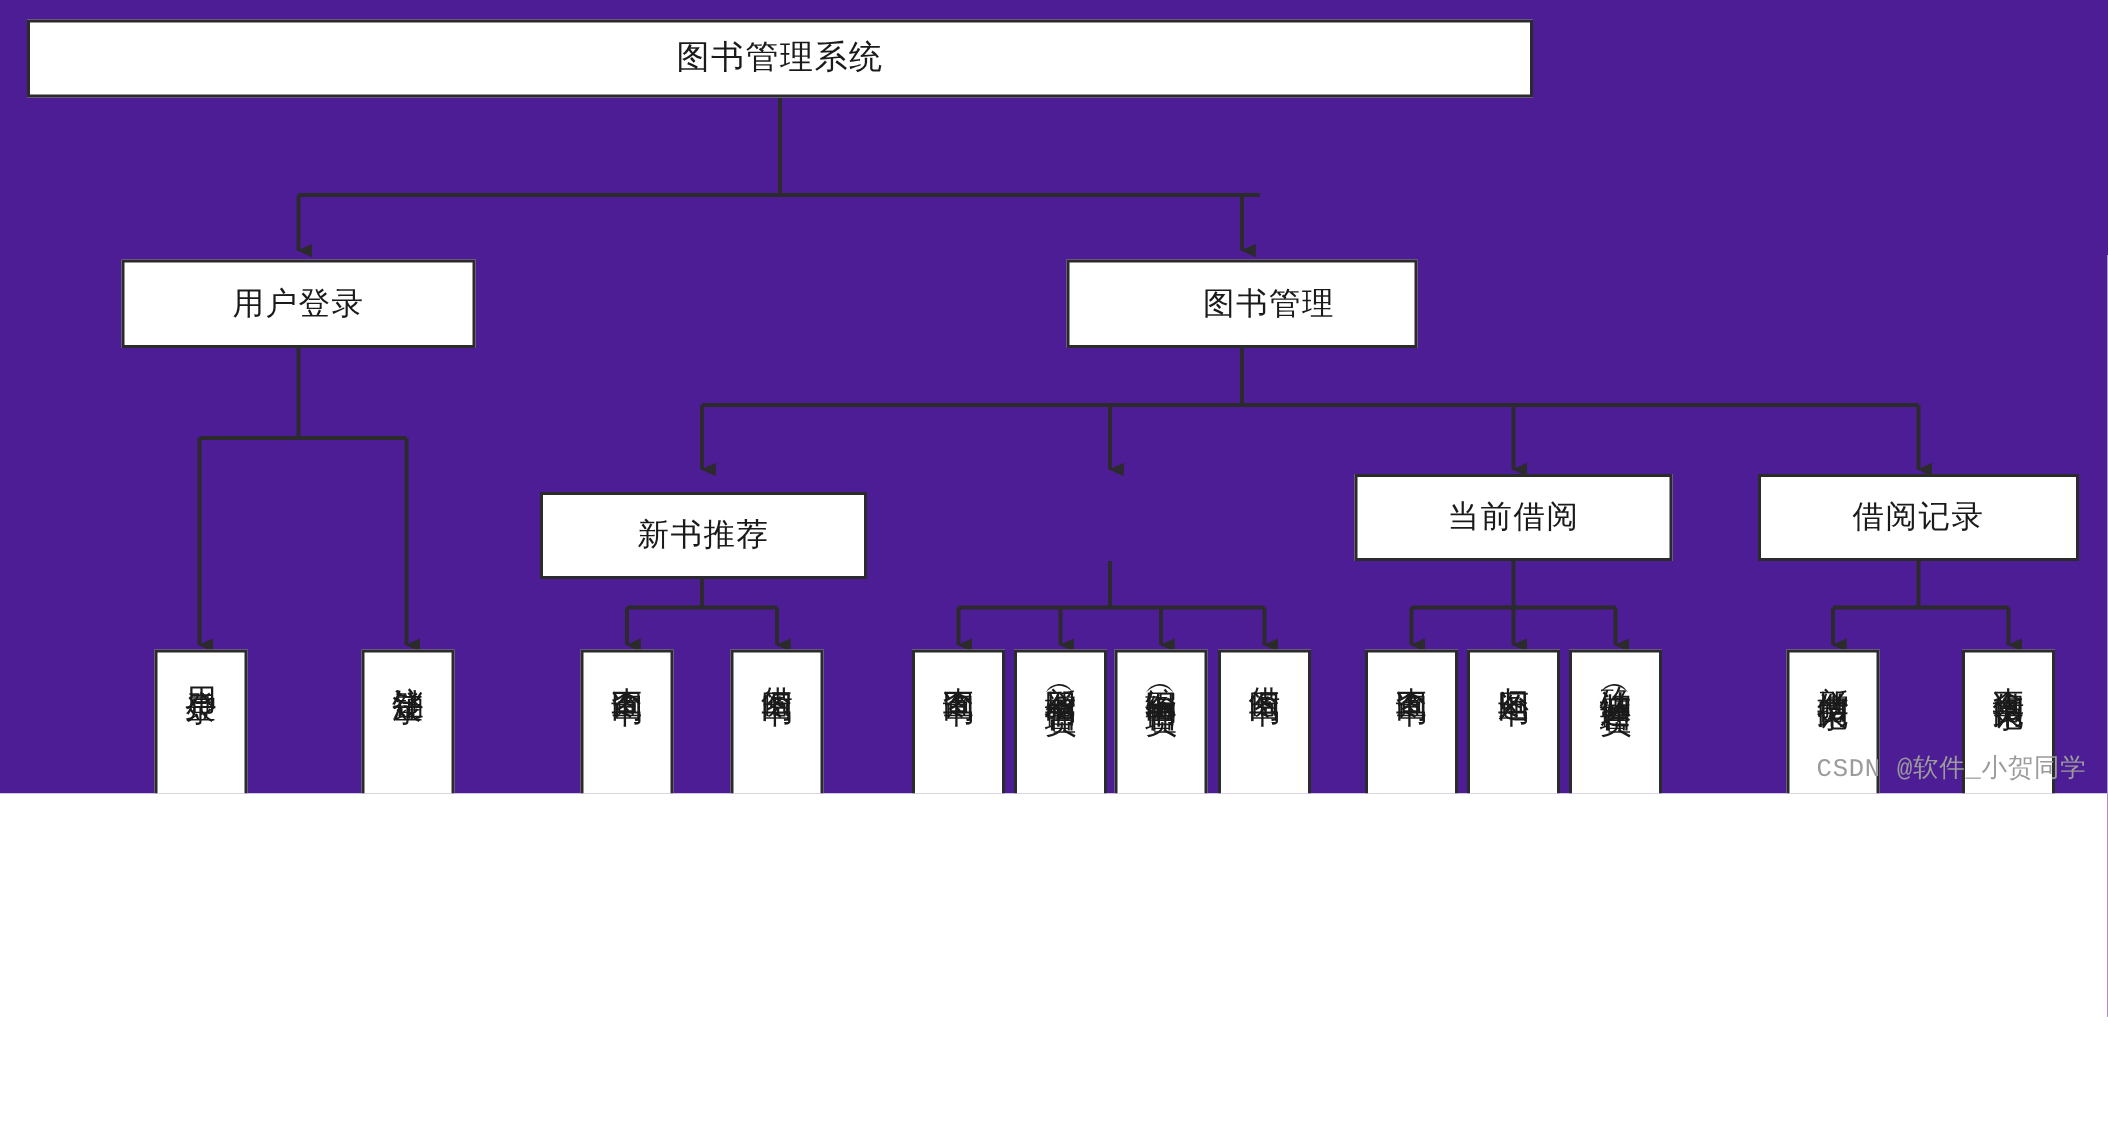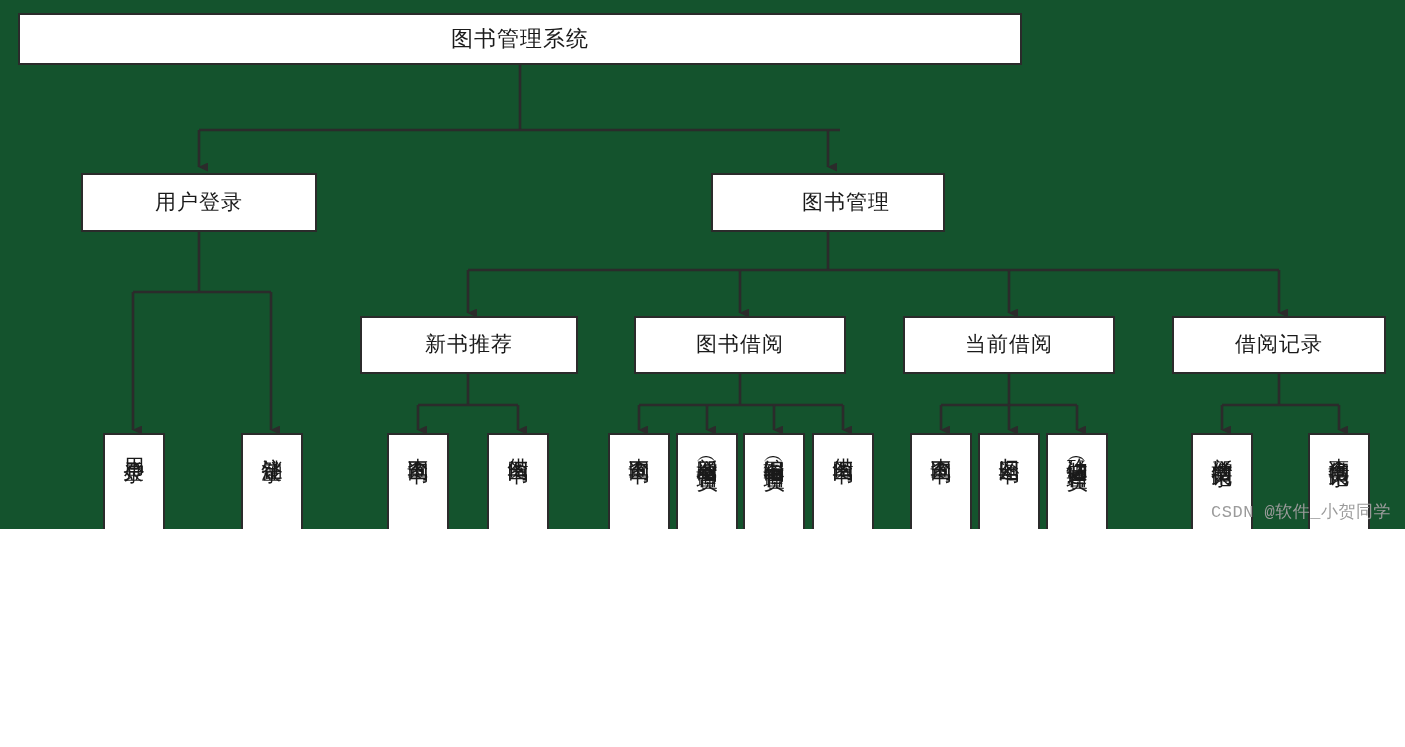--- a/index.html
+++ b/index.html
@@ -5,21 +5,21 @@
 <style>
   html,body{margin:0;padding:0;background:#ffffff;}
   body{
     font-family:"DejaVu Sans","Liberation Sans",sans-serif;
     color:#1a1a1a;
   }
   #diagram-canvas{
     position:relative;
     width:1405px;
     height:529px;
-    background:#14532d;
+    background:#4c1d95;
     overflow:hidden;
   }
   #edges-layer{
     position:absolute;
     left:0; top:0;
     width:1405px;
     height:747px;
     pointer-events:none;
   }
   .node{
@@ -130,25 +130,22 @@
     <span class="node-label">图书管理系统</span>
   </div>
 
   <div class="node horiz" style="left:81px; top:173px; width:236px; height:59px;">
     <span class="node-label">用户登录</span>
   </div>
   <div class="node horiz" style="left:711px; top:173px; width:234px; height:59px;padding-left:36px;">
     <span class="node-label">图书管理</span>
   </div>
 
-  <div class="node horiz" style="left:360px; top:316px; width:218px; height:58px;">
+  <div class="node horiz" style="left:360px; top:328px; width:218px; height:58px;">
     <span class="node-label">新书推荐</span>
-  </div>
-  <div class="node horiz" style="left:634px; top:316px; width:212px; height:58px;">
-    <span class="node-label">图书借阅</span>
   </div>
   <div class="node horiz" style="left:1172px; top:316px; width:214px; height:58px;">
     <span class="node-label">借阅记录</span>
   </div>
   <div class="node horiz" style="left:903px; top:316px; width:212px; height:58px;">
     <span class="node-label">当前借阅</span>
   </div>
 
   <div class="node vert" style="left:103px; top:433px; width:62px; height:301px;">
     <span class="node-label">用户登录</span>

